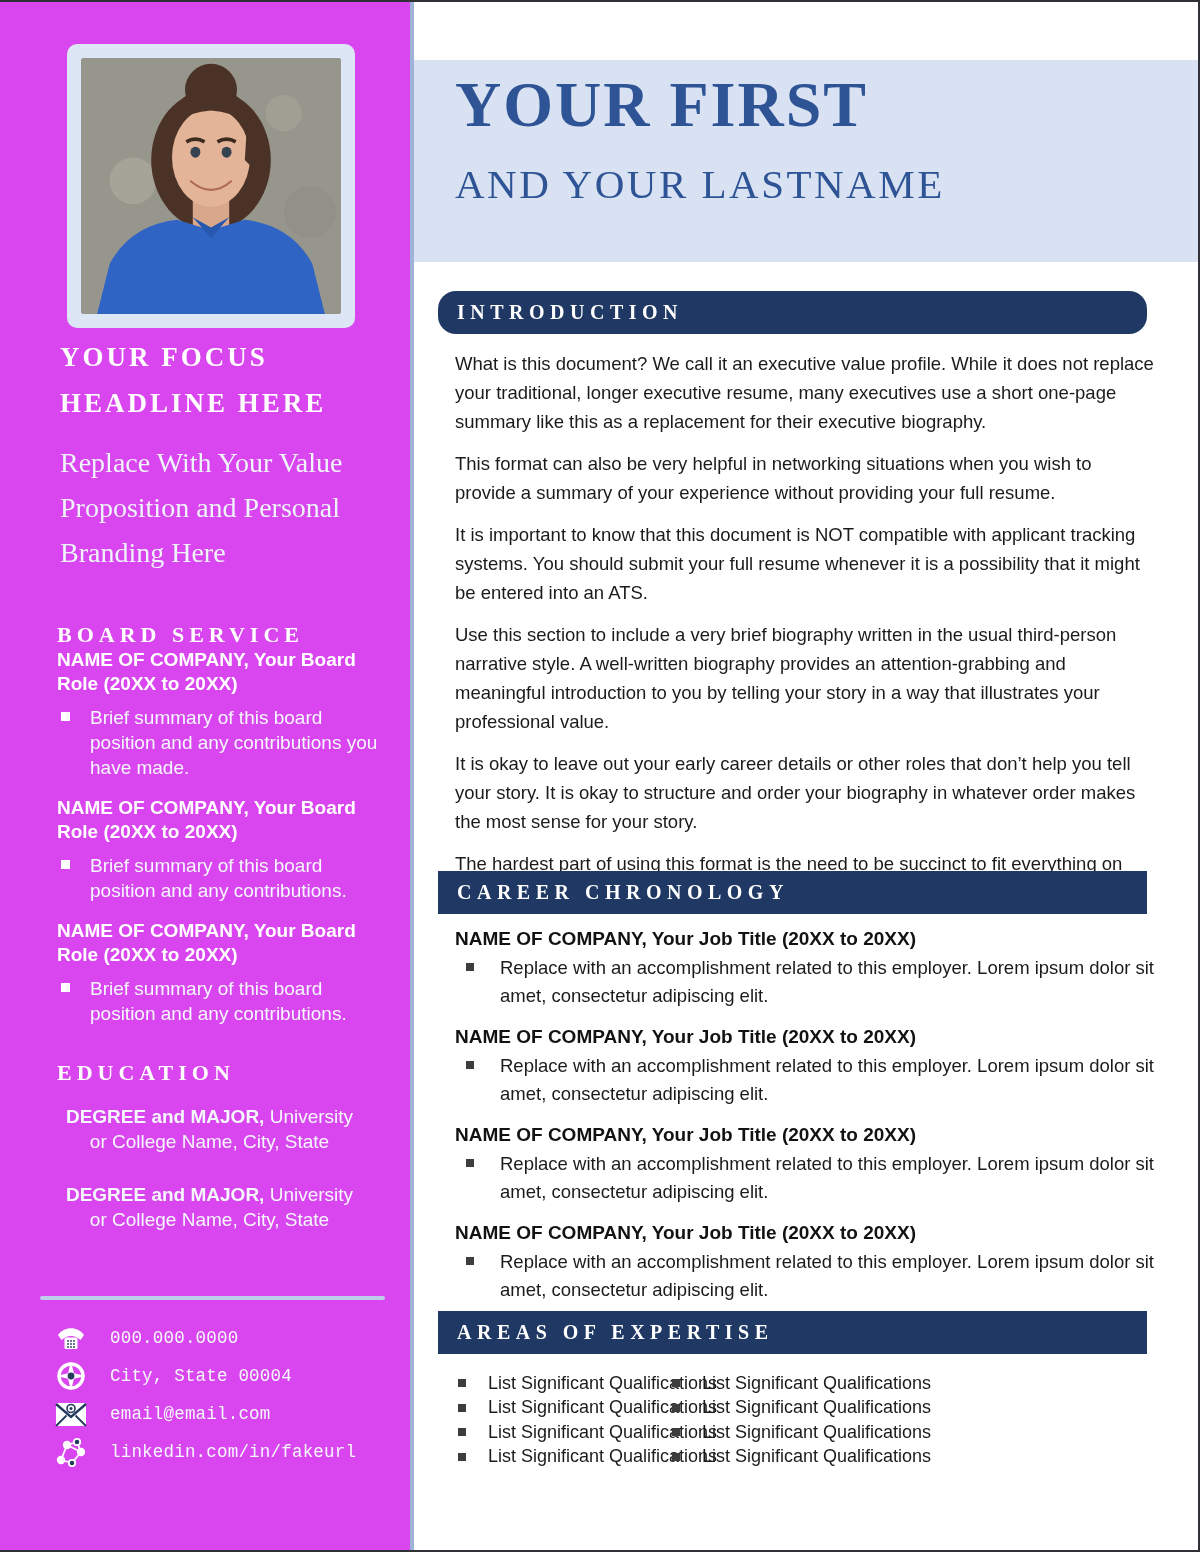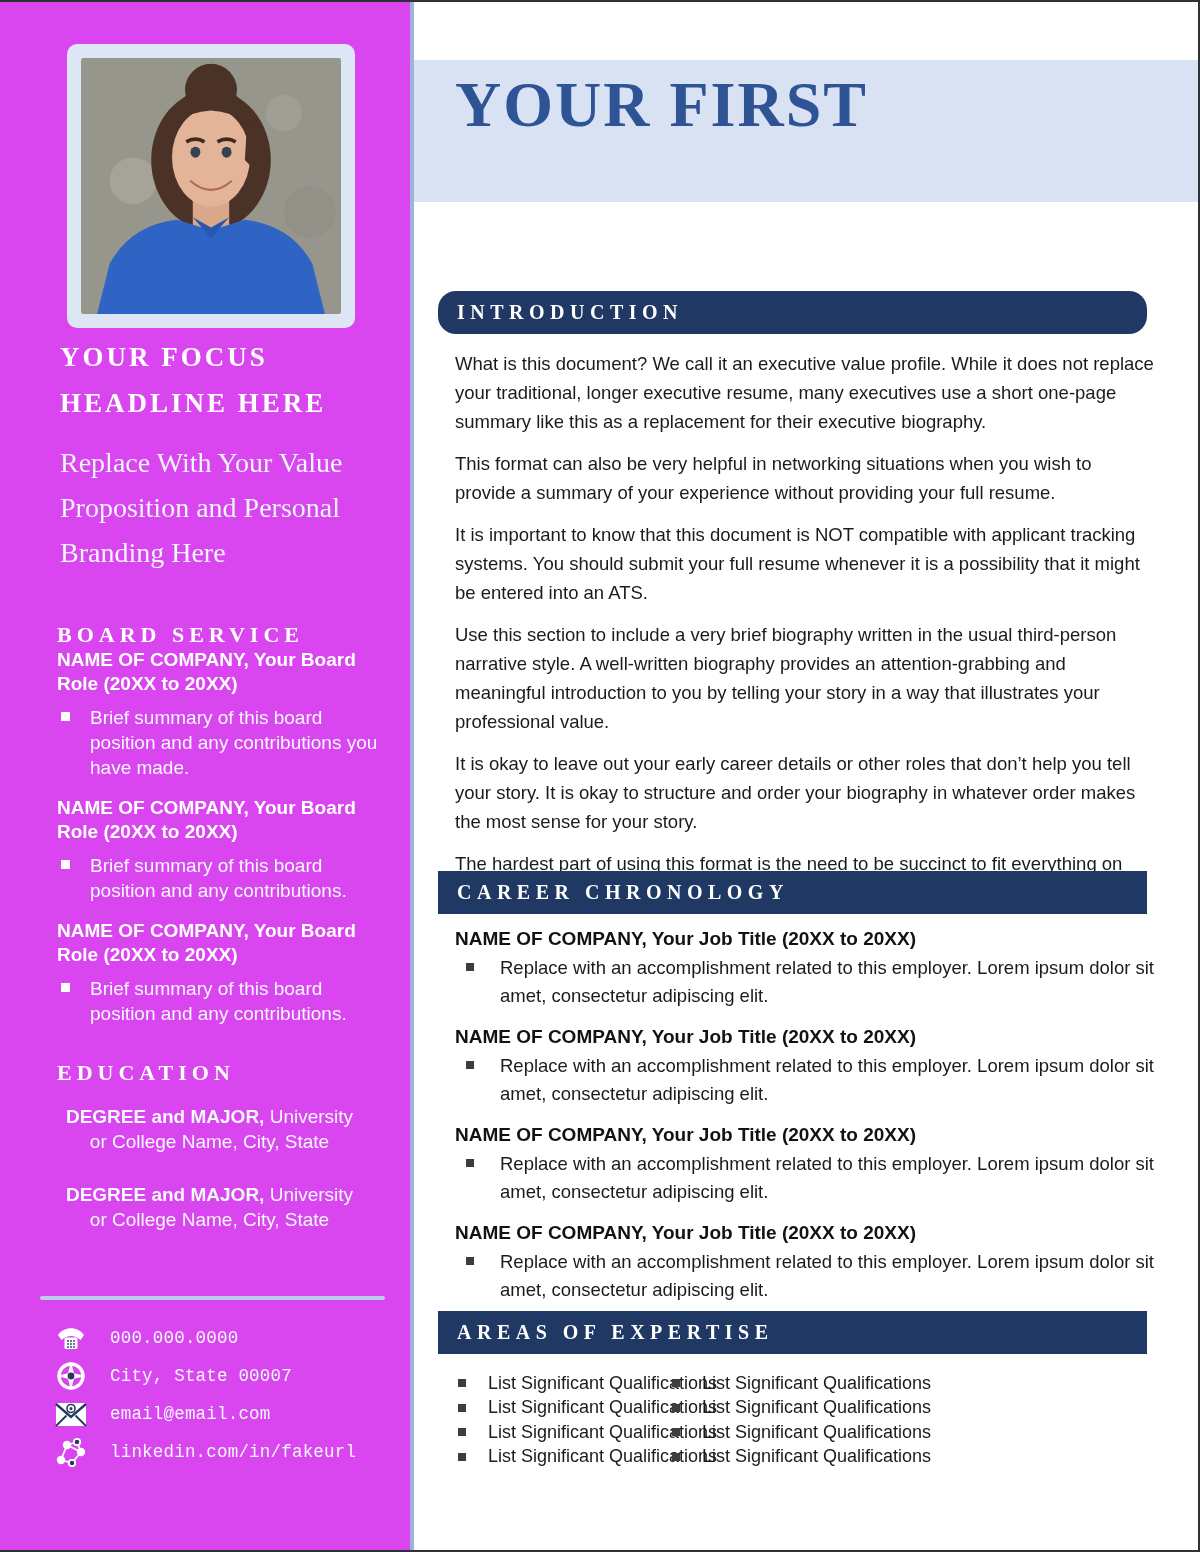--- a/index.html
+++ b/index.html
@@ -29,21 +29,21 @@
   .edu-entry{position:absolute;left:57px;width:305px;font-size:19px;line-height:25px;color:#F4F7FC;text-align:center;}
   .edu-1{top:1102px;} .edu-2{top:1180px;}
   .edu-entry .b{font-weight:bold;}
   .divider{position:absolute;left:40px;top:1294px;width:345px;height:4px;background:#BDCDE9;border-radius:2px;}
   .contacts{position:absolute;left:52px;top:1320px;width:335px;}
   .c-row{display:flex;align-items:center;height:32px;margin-bottom:6px;font-family:Liberation Mono, monospace;}
   .c-icon{width:38px;height:32px;margin-right:20px;display:flex;align-items:center;justify-content:center;}
   .c-text{font-size:17.5px;color:#F4F7FC;letter-spacing:0.2px;}
   
   .main{position:absolute;left:414px;top:0;right:0;bottom:0;}
-  .band{position:absolute;left:0;right:0;top:58px;height:142px;background:#D9E2F3;}
+  .band{position:absolute;left:0;right:0;top:58px;height:202px;background:#D9E2F3;}
   .first-name{position:absolute;left:41px;top:8px;margin:0;color:#2E5496;
     font-family:"Liberation Serif","DejaVu Serif",serif;font-weight:bold;font-size:64px;letter-spacing:2px;}
   .last-name{position:absolute;left:41px;top:100px;color:#2E5496;
     font-family:"Liberation Serif","DejaVu Serif",serif;font-size:41px;letter-spacing:2.5px;}
   .bar{position:absolute;left:24px;width:709px;height:43px;background:#1F3864;box-sizing:border-box;
     color:#ffffff;font-family:"Liberation Serif","DejaVu Serif",serif;font-weight:bold;font-size:20px;
     letter-spacing:5.5px;line-height:43px;padding-left:19px;}
   .bar-intro{top:289px;border-radius:18px;} .bar-career{top:869px;} .bar-exp{top:1309px;}
   .intro-text{position:absolute;left:41px;top:347px;width:702px;}
   .intro-text p{margin:0 0 13px 0;font-size:18.5px;line-height:29px;color:#1B1B1B;}
@@ -148,21 +148,21 @@
       </div>
       <div class="c-row">
         <span class="c-icon">
           <svg width="32" height="32" viewBox="0 0 32 32">
             <circle cx="16" cy="16" r="12" fill="none" stroke="#ffffff" stroke-width="3.4"></circle>
             <path d="M16 1.5 L19.6 16 L16 30.5 L12.4 16 Z" fill="#ffffff"></path>
             <path d="M1.5 16 L16 12.4 L30.5 16 L16 19.6 Z" fill="#ffffff"></path>
             <circle cx="16" cy="16" r="3.4" fill="#243A5E"></circle>
           </svg>
         </span>
-        <span class="c-text">City, State 00007</span>
+        <span class="c-text">City, State 00004</span>
       </div>
       <div class="c-row">
         <span class="c-icon">
           <svg width="34" height="28" viewBox="0 0 34 28">
             <rect x="2" y="3" width="30" height="23" rx="2" fill="#ffffff"></rect>
             <path d="M2 4 L17 17 L32 4" fill="none" stroke="#243A5E" stroke-width="2.4"></path>
             <path d="M2 26 L12.5 15.5 M32 26 L21.5 15.5" stroke="#243A5E" stroke-width="1.8"></path>
             <circle cx="17" cy="8.5" r="4" fill="#ffffff" stroke="#243A5E" stroke-width="1.6"></circle>
             <circle cx="17" cy="8.5" r="1.5" fill="#243A5E"></circle>
           </svg>
@@ -189,20 +189,21 @@
         </span>
         <span class="c-text">linkedin.com/in/fakeurl</span>
       </div>
     </div>
   </aside>
   <div class="edge"></div>
 
   <main class="main">
     <div class="band">
       <h1 class="first-name">YOUR FIRST</h1>
+      <div class="last-name">AND YOUR LASTNAME</div>
     </div>
 
     <div class="bar bar-intro">INTRODUCTION</div>
     <div class="intro-text">
       <p>What is this document? We call it an executive value profile. While it does not replace your traditional, longer executive resume, many executives use a short one-page summary like this as a replacement for their executive biography.</p>
       <p>This format can also be very helpful in networking situations when you wish to provide a summary of your experience without providing your full resume.</p>
       <p>It is important to know that this document is NOT compatible with applicant tracking systems. You should submit your full resume whenever it is a possibility that it might be entered into an ATS.</p>
       <p>Use this section to include a very brief biography written in the usual third-person narrative style. A well-written biography provides an attention-grabbing and meaningful introduction to you by telling your story in a way that illustrates your professional value.</p>
       <p>It is okay to leave out your early career details or other roles that don’t help you tell your story. It is okay to structure and order your biography in whatever order makes the most sense for your story.</p>
       <p>The hardest part of using this format is the need to be succinct to fit everything on one page. You will need to be very selective about what you include and exclude.</p>

